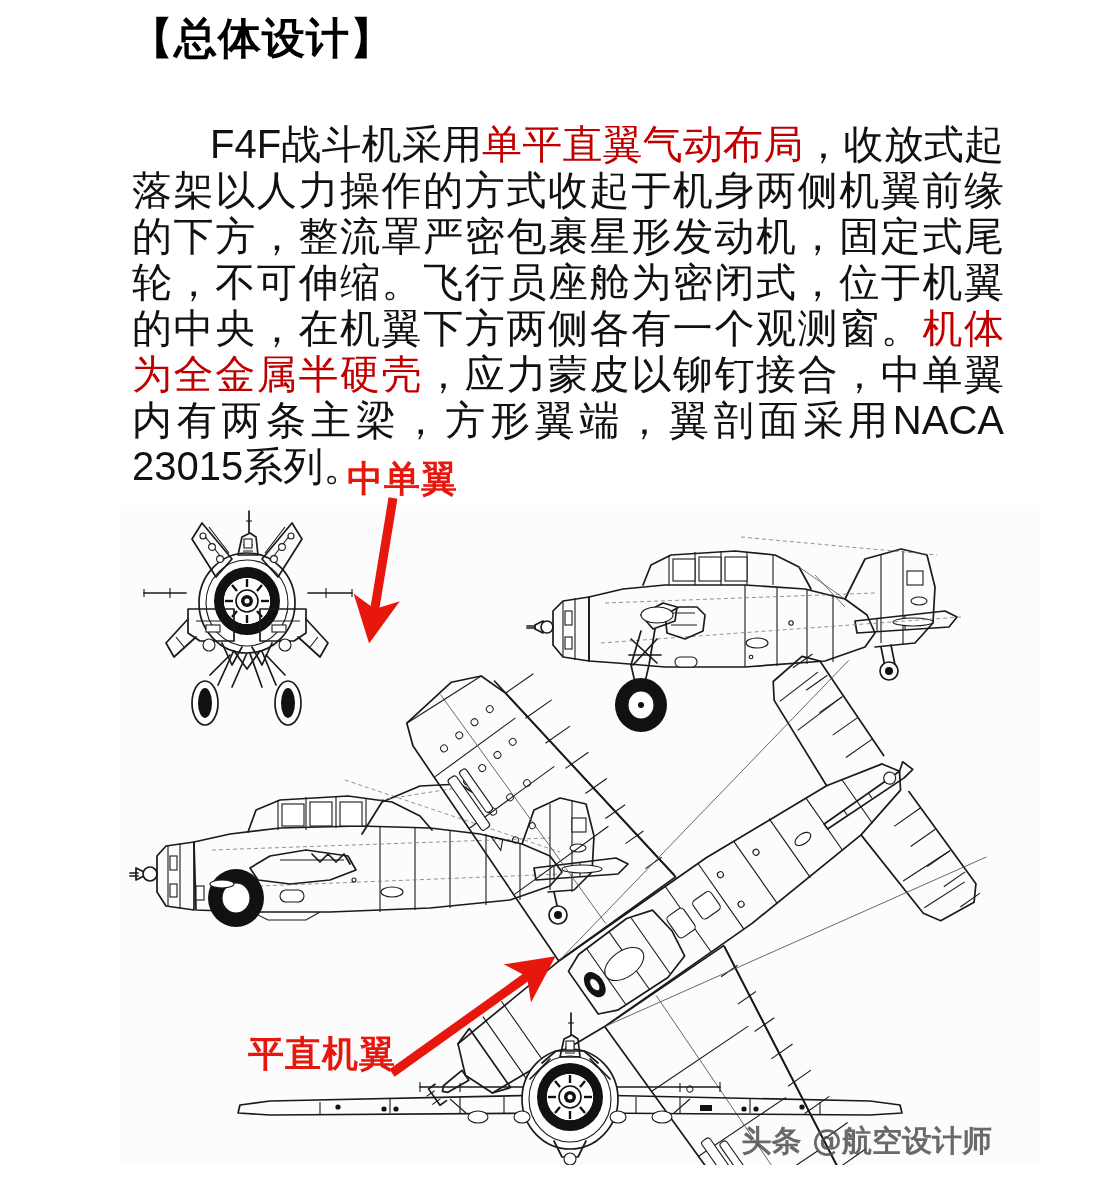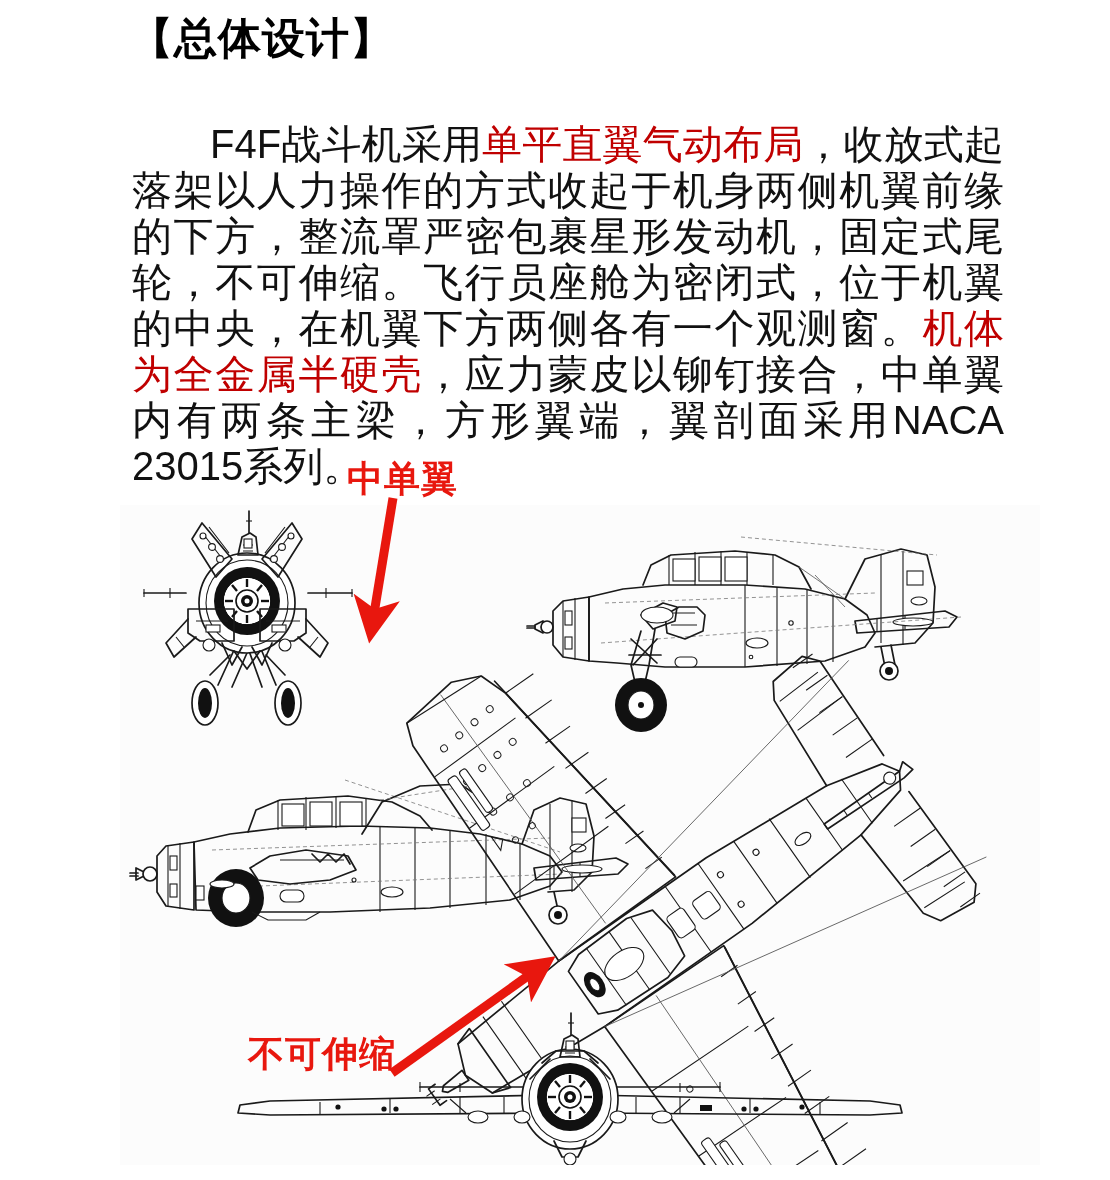--- a/index.html
+++ b/index.html
@@ -454,26 +454,27 @@
 
         <ellipse cx="-48" cy="52" rx="8" ry="6" class="fillw2"></ellipse>
         <ellipse cx="48" cy="52" rx="8" ry="6" class="fillw2"></ellipse>
       </g>
 
     </svg>
   </div>
 
   <div class="callout" id="callout-mid-wing">中单翼</div>
 
-  <div class="callout" id="callout-straight-wing">不可伸缩</div>
+  <div class="callout" id="callout-straight-wing">平直机翼</div>
 
   <svg class="arrow-layer" viewBox="0 0 1110 1180">
     <defs>
       <marker id="ah" viewBox="0 0 12 12" refX="9" refY="6" markerWidth="5.2" markerHeight="5.2" orient="auto-start-reverse">
         <path d="M0 0 L12 6 L0 12 L3 6 Z" fill="#E8170E"></path>
       </marker>
     </defs>
     <line x1="393" y1="498" x2="371" y2="632" stroke="#E8170E" stroke-width="9" marker-end="url(#ah)"></line>
     <line x1="392" y1="1073" x2="546" y2="963" stroke="#E8170E" stroke-width="9" marker-end="url(#ah)"></line>
   </svg>
 
+  <div class="watermark">头条 @航空设计师</div>
 
 </div>
 
 </body></html>

